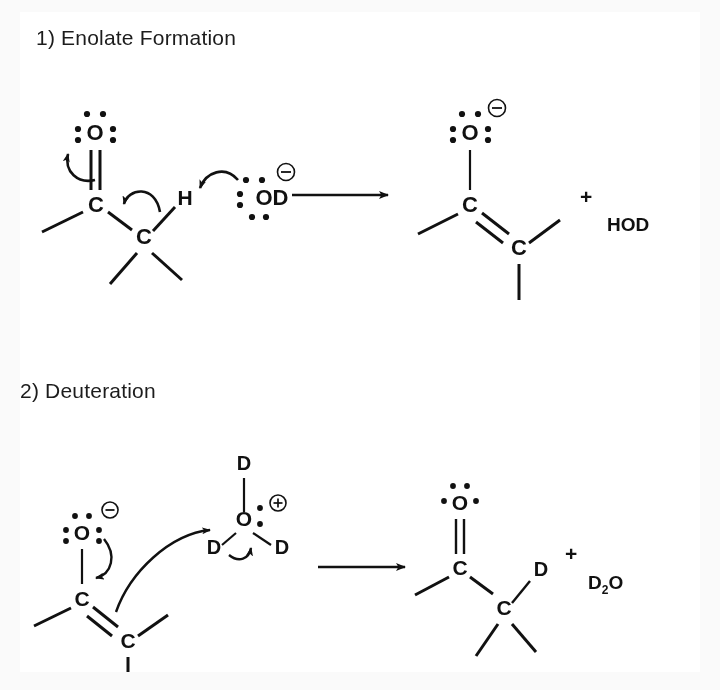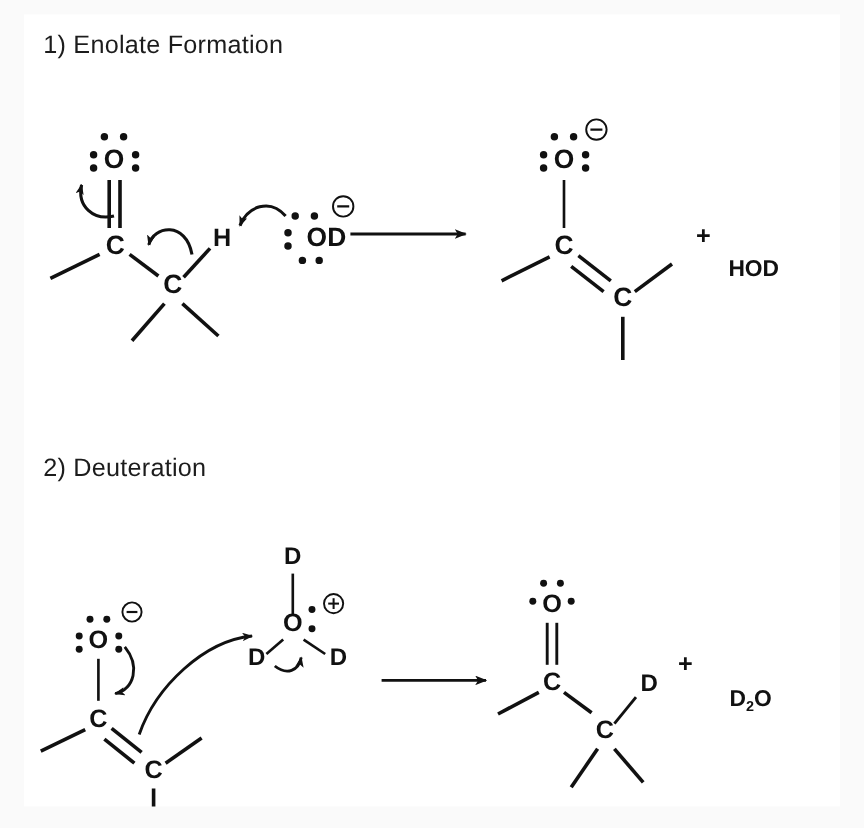--- a/index.html
+++ b/index.html
@@ -33,21 +33,21 @@
   .heading {
     position: absolute;
     font-family: "Liberation Sans", sans-serif;
     font-size: 21px;
     font-weight: 400;
     color: #1c1c1c;
     letter-spacing: 0.2px;
     white-space: nowrap;
   }
   #heading-1 { left: 16px; top: 14px; }
-  #heading-2 { left: 16px; top: 367px; }
+  #heading-2 { left: 0; top: 367px; }
 
   .svg-layer {
     position: absolute;
     left: 0;
     top: 0;
     width: 680px;
     height: 660px;
   }
   .plus-sign {
     position: absolute;
@@ -65,21 +65,21 @@
     white-space: nowrap;
     margin-top: 28px;
   }
   .byproduct sub {
     font-size: 12px;
     font-weight: bold;
   }
   #plus-1 { left: 560px; top: 173px; }
   #hod-label { left: 587px; top: 174px; }
   #plus-2 { left: 545px; top: 530px; }
-  #d2o-label { left: 588px; top: 532px; }
+  #d2o-label { left: 568px; top: 532px; }
 </style>
 </head>
 <body>
 
 <div id="page">
   <div id="sheet">
 
     <div class="heading" id="heading-1">1) Enolate Formation</div>
 
     <div class="heading" id="heading-2">2) Deuteration</div>

